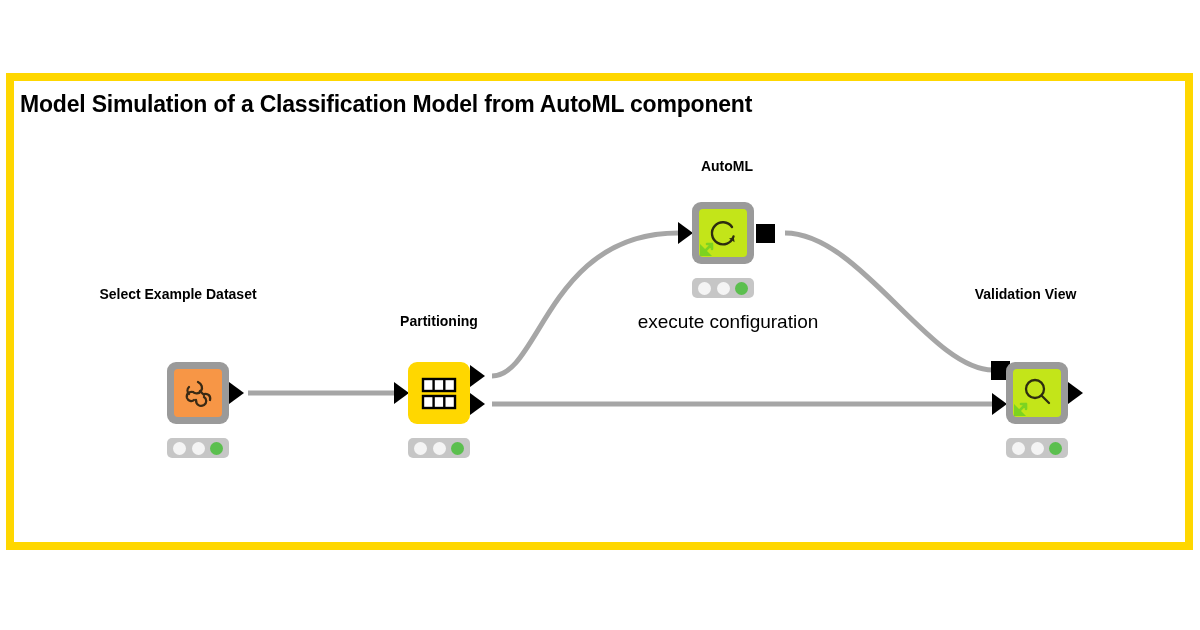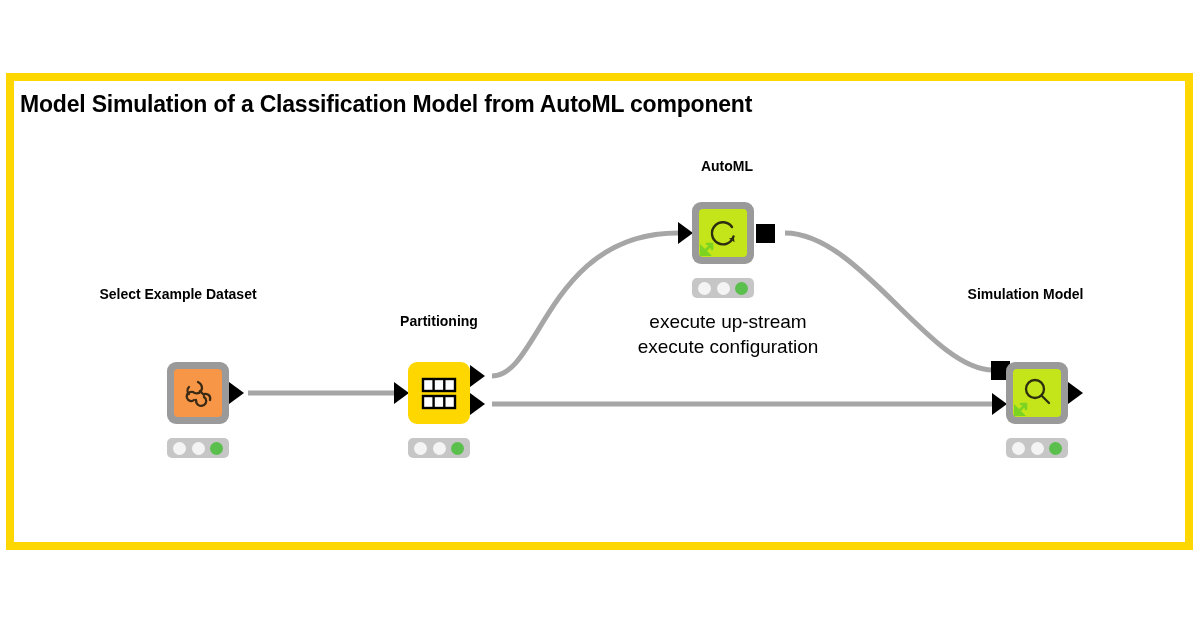--- a/index.html
+++ b/index.html
@@ -240,21 +240,21 @@
 
     <div class="status-bar" style="left:692px; top:278px;">
       <span class="status-dot"></span>
       <span class="status-dot"></span>
       <span class="status-dot on-green"></span>
     </div>
   </div>
 
   <div class="node">
     <div class="node-label" style="left:928px; top:286px; width:195px;">
-      <div>Simulation Model</div>
+      <div>Validation View</div>
     </div>
 
     <div class="port-sq" style="left:991px; top:361px;"></div>
 
     <div class="port-tri" style="left:992px; top:393px;"></div>
 
     <div class="component-frame" style="left:1006px; top:362px;">
       <div class="component-inner inner-lime">
         <svg viewBox="0 0 48 48" width="48" height="48">
           <circle cx="22" cy="20" r="9" fill="none" stroke="#2d2d10" stroke-width="2.3"></circle>
@@ -270,18 +270,17 @@
     <div class="port-tri" style="left:1068px; top:382px;"></div>
 
     <div class="status-bar" style="left:1006px; top:438px;">
       <span class="status-dot"></span>
       <span class="status-dot"></span>
       <span class="status-dot on-green"></span>
     </div>
   </div>
 
   <div class="annotation" style="left:583px; top:310px; width:290px;">
-    <div>execute up-stream</div>
     <div>execute configuration</div>
   </div>
 
 
 </div>
 
 </body></html>

